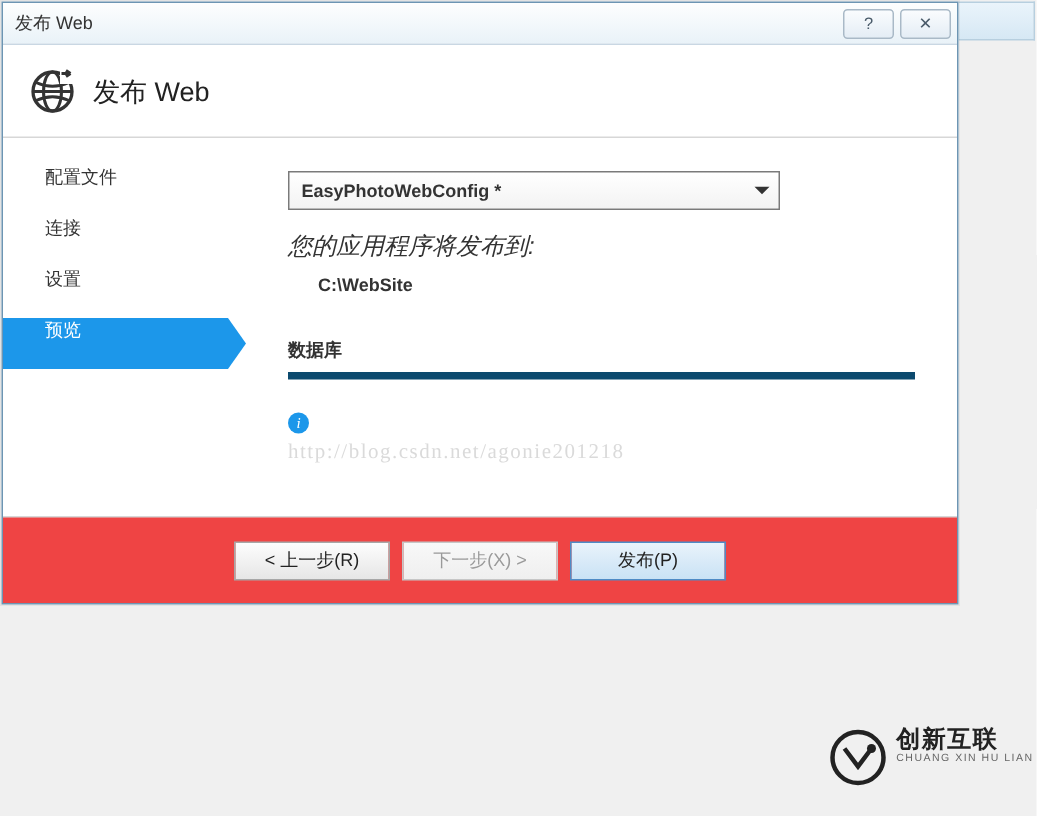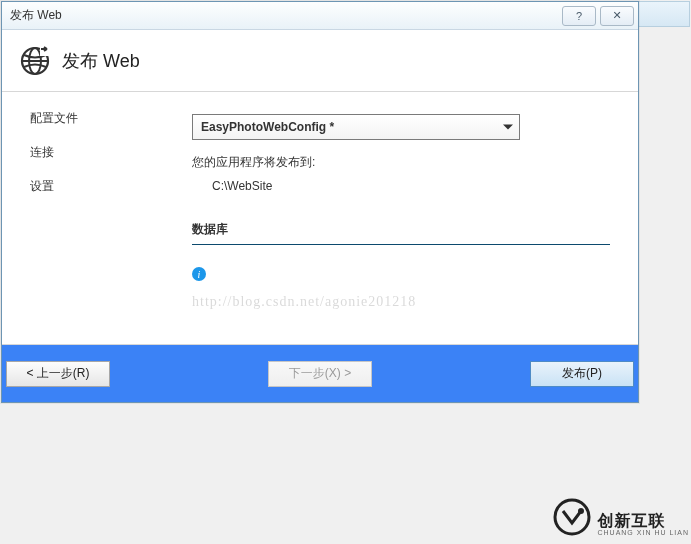--- a/index.html
+++ b/index.html
@@ -114,27 +114,27 @@
     .profile-select .chev {
       position: absolute;
       right: 6px;
       top: 50%;
       transform: translateY(-50%);
       width: 0; height: 0;
       border-left: 5px solid transparent;
       border-right: 5px solid transparent;
       border-top: 5px solid #333;
     }
-    .label { font-size: 12px; margin-bottom: 6px; margin-top: 13px;}
-    .path { padding-left: 20px; font-size: 12px; margin-top:8px; }
+    .label { font-size: 16px; margin-bottom: 6px; margin-top: 13px; font-style: italic;}
+    .path { padding-left: 20px; font-size: 12px; margin-top:8px;font-weight:bold; }
     .section-title {
       margin-top: 28px;
       font-size: 12px;
       font-weight: 700;
-      border-bottom: 1px solid #0c4a6e;
+      border-bottom: 5px solid #0c4a6e;
       padding-bottom: 6px;
     }
     .info-row {
       display: flex;
       align-items: center;
       gap: 8px;
       margin-top: 22px;
       font-size: 12px;
     }
     .info-icon {
@@ -156,47 +156,47 @@
       font-family: Liberation Serif, serif;
       pointer-events: none;
     }
     .footer {
       position: absolute;
       bottom: 0;
       left: 0;
       right: 0;
       height: 58px;
       border-top: 1px solid #d7d7d7;
-      background: #3b82f6;
-      display: flex;
-      align-items: center;
-      justify-content: space-between;
-      padding: 0 4px;
+      background: #ef4444;
+      display: flex;
+      align-items: center;
+      justify-content: center;
+      padding: 0 17px;
       gap: 8px;
     }
     .btn {
       min-width: 104px;
       height: 26px;
       border: 1px solid #a7a7a7;
       background: linear-gradient(#fdfdfd, #e6e6e6);
       display: flex;
       align-items: center;
       justify-content: center;
       font-size: 12px;
       color: #222;
       cursor: pointer;
     }
     .btn.disabled { color: #9a9a9a; border-color:#c6c6c6; background: linear-gradient(#f8f8f8,#efefef); cursor: default;}
     .btn.primary { border-color:#4e8bc6; background: linear-gradient(#e9f3fb,#c9e2f5); }
     .logo-overlay {
       position: absolute;
       right: 2px;
-      bottom: 8px;
-      display: flex;
-      align-items: flex-end;
+      bottom: 20px;
+      display: flex;
+      align-items: flex-start;
       gap: 6px;
       color: #222;
     }
     .logo-overlay svg { display:block; }
     .logo-text { font-size: 16px; font-weight:700; letter-spacing:1px; line-height:1;}
     .logo-sub { font-size: 7px; letter-spacing: 1px; color:#666; }
     .behind-strip {
       position:absolute; left:639px; top:1px; width:51px; height:26px;
       background: linear-gradient(#eaf4fb,#d6e8f4);
       border:1px solid #b7cfdf;
@@ -238,20 +238,23 @@
     <div class="sidebar">
       <div class="sidebar-item">
           <span>配置文件</span>
         </div>
       <div class="sidebar-item">
           <span>连接</span>
         </div>
       <div class="sidebar-item">
           <span>设置</span>
         </div>
+      <div class="sidebar-item active">
+          <span>预览</span>
+        </div>
     </div>
 
     <div class="content">
       <div class="row">
         <div class="profile-select">
           <span>EasyPhotoWebConfig *</span>
           <span class="chev"></span>
         </div>
       </div>
 

